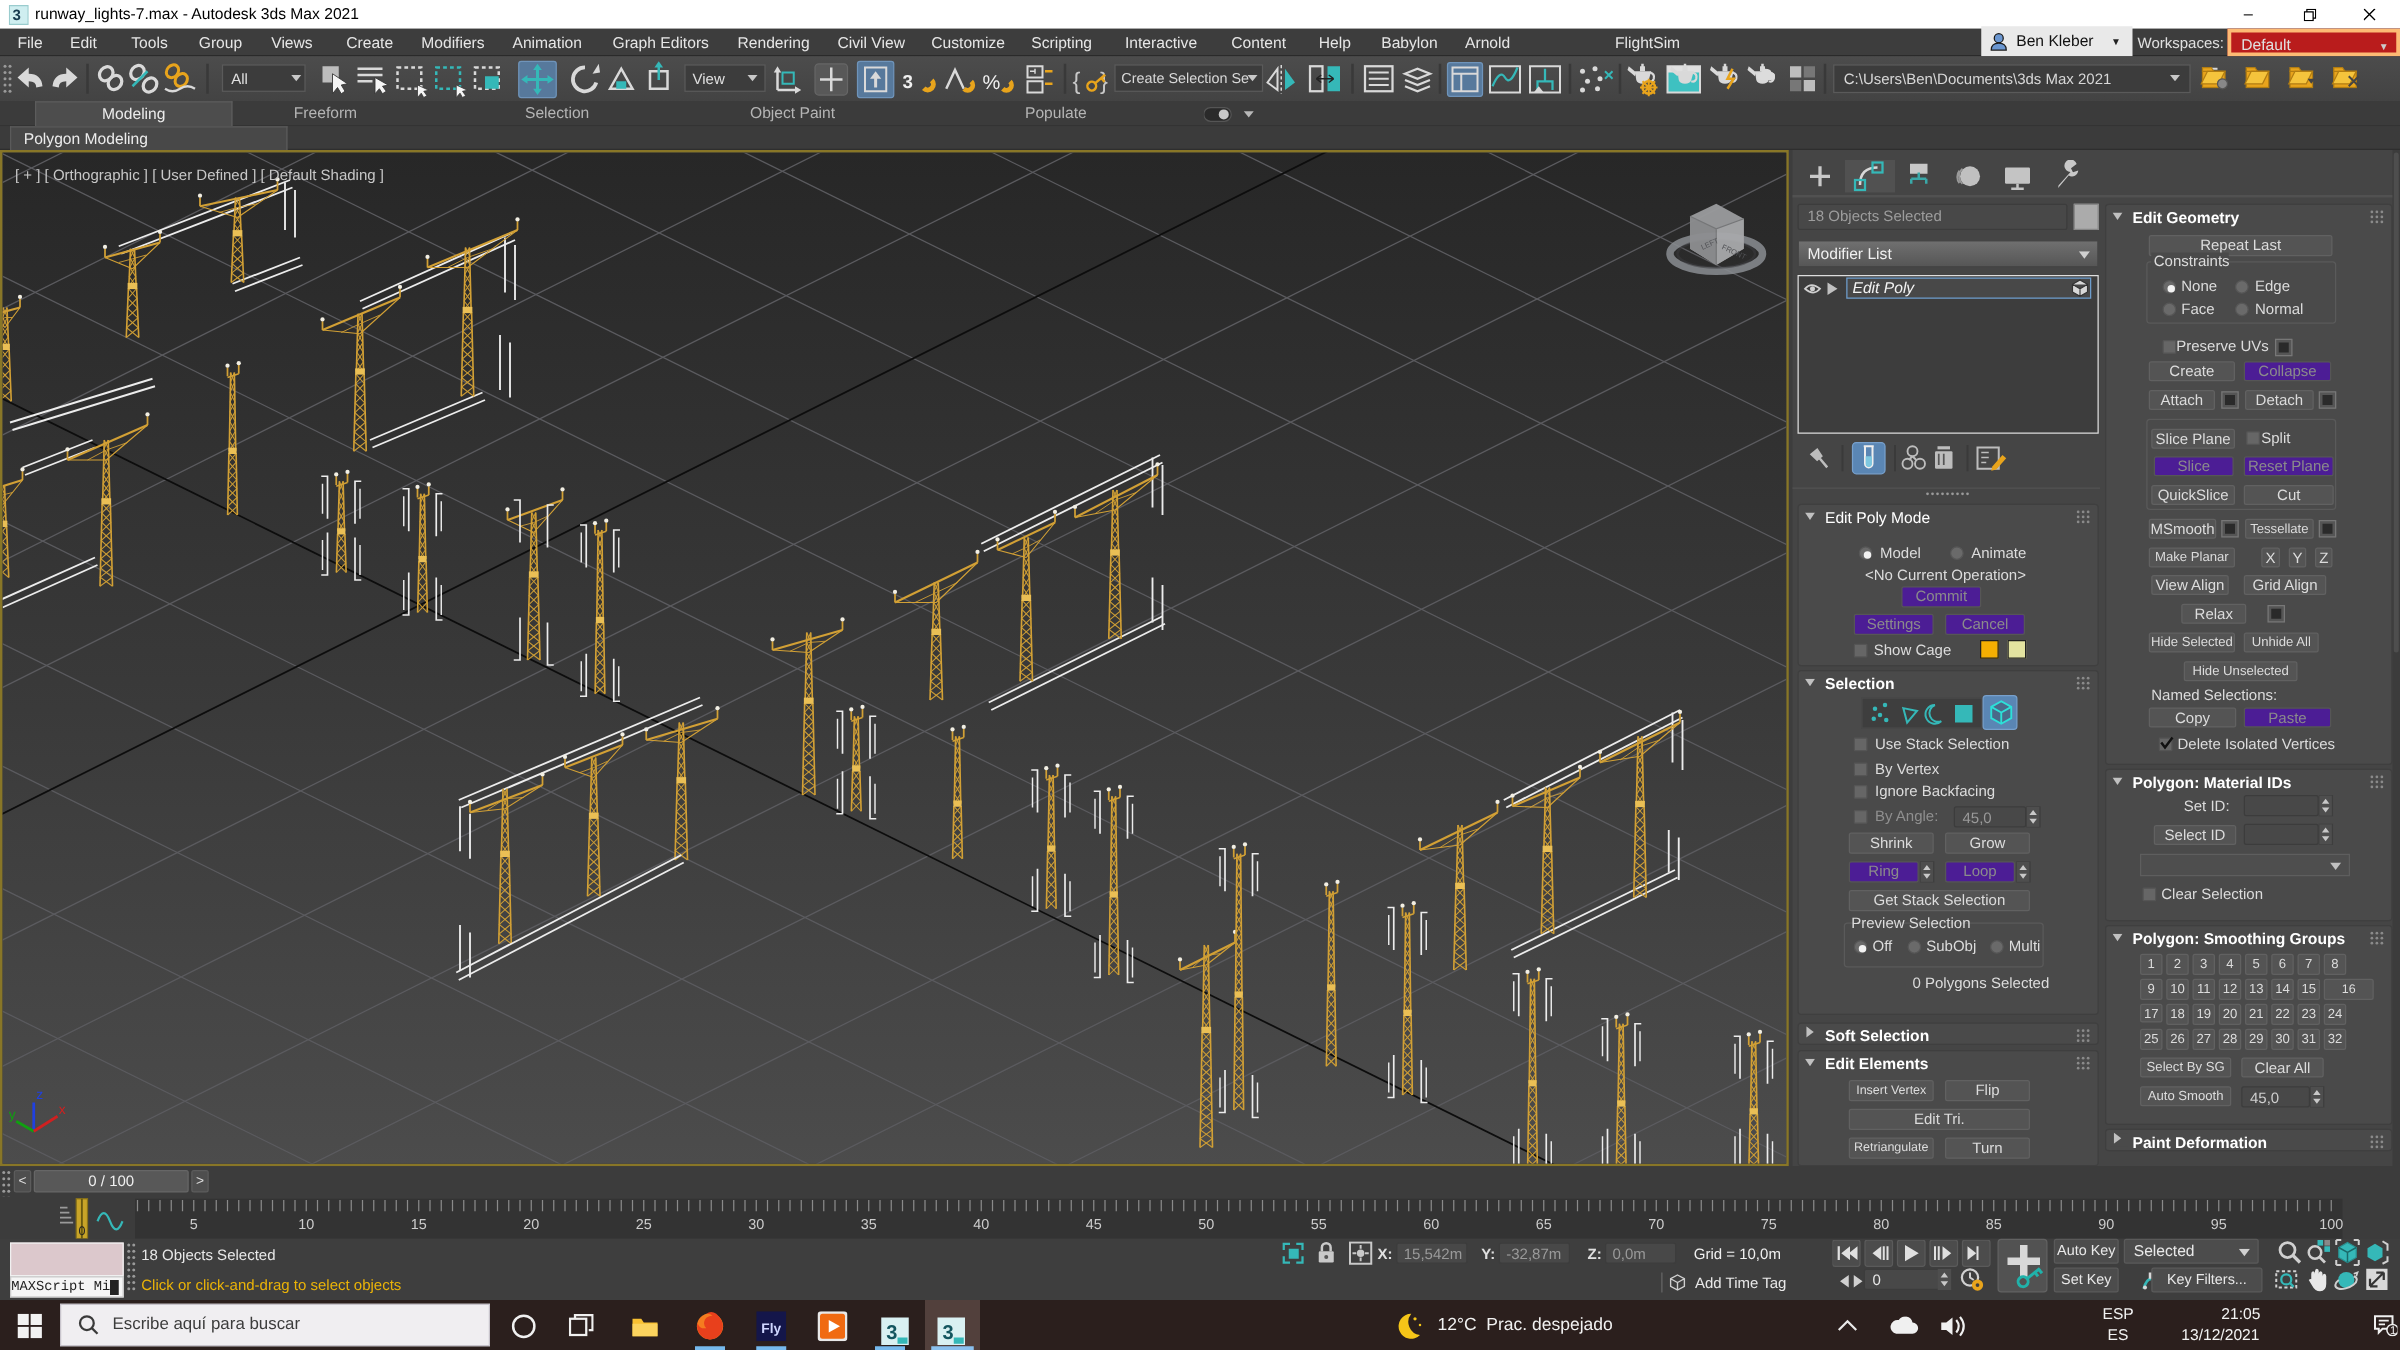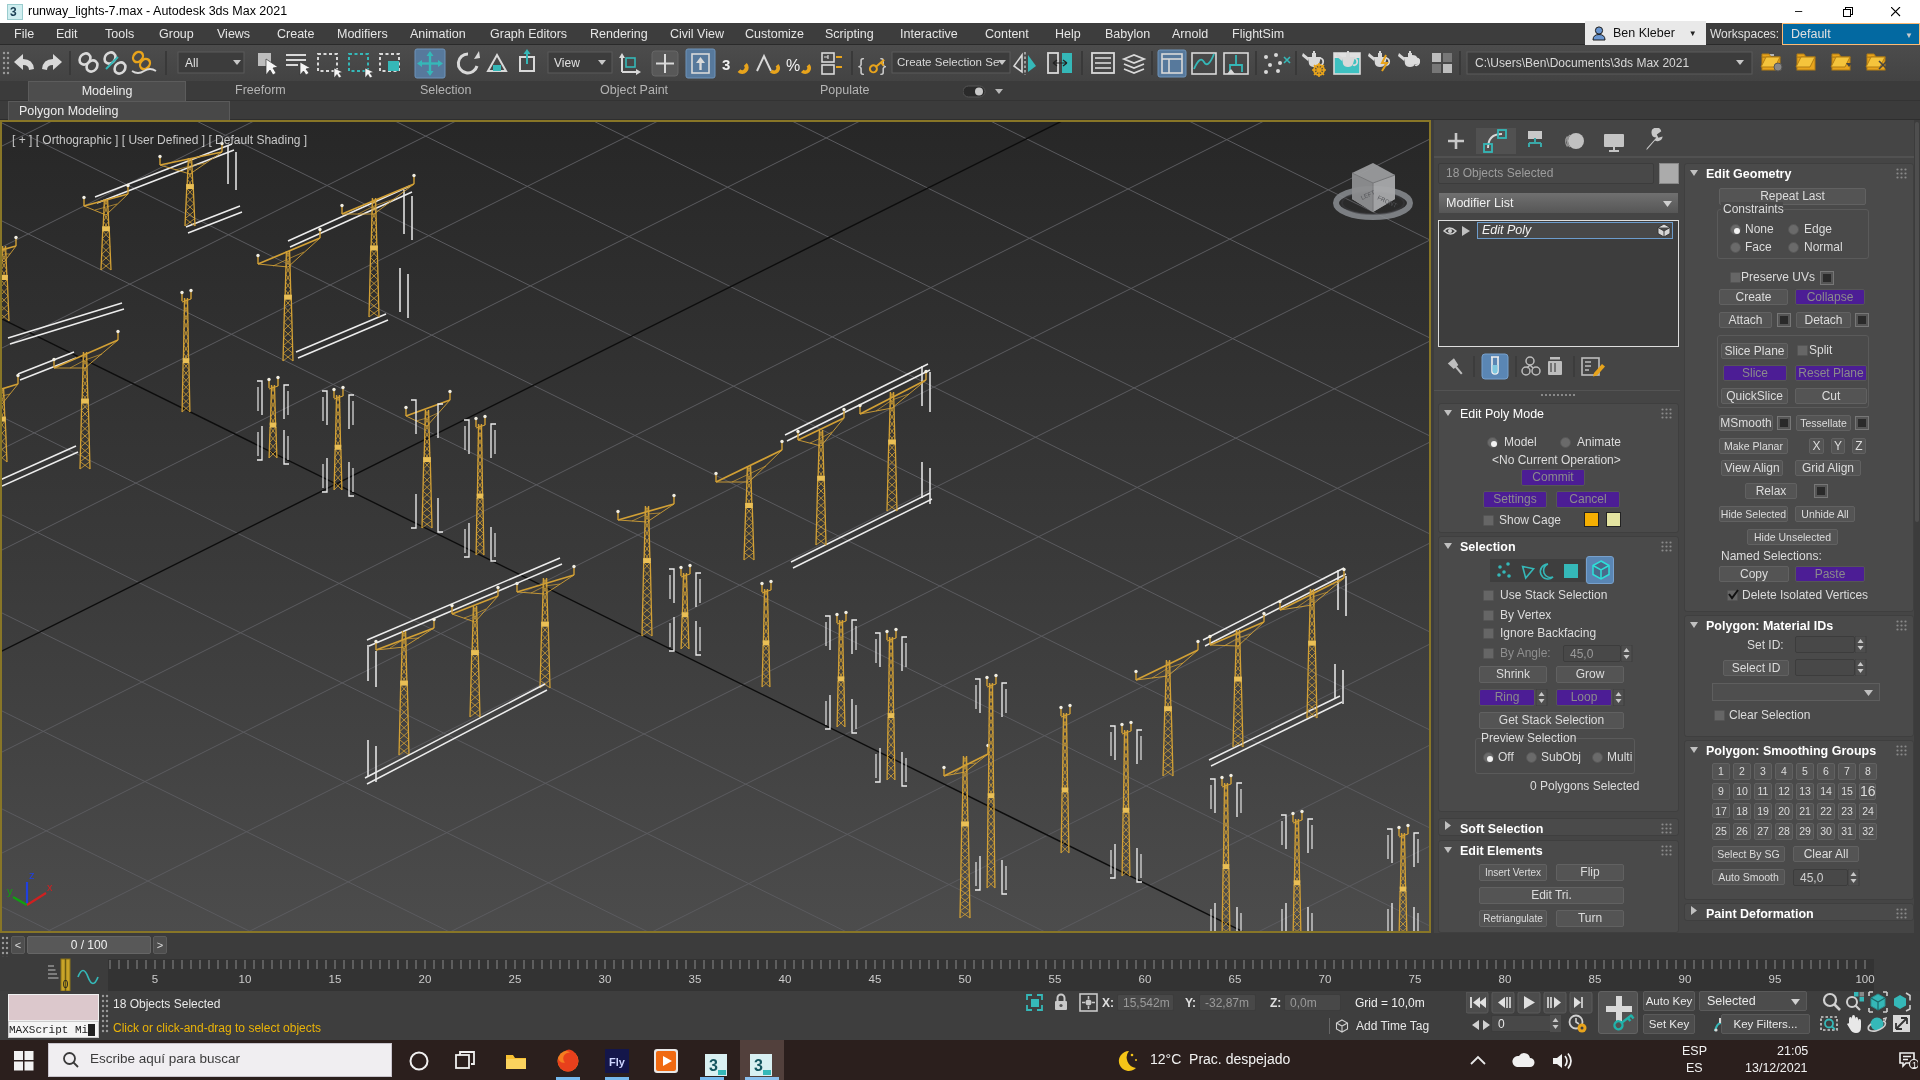--- a/index.html
+++ b/index.html
@@ -55,31 +55,31 @@
       <span style="left:490px">Graph Editors</span>
       <span style="left:590px">Rendering</span>
       <span style="left:670px">Civil View</span>
       <span style="left:745px">Customize</span>
       <span style="left:825px">Scripting</span>
       <span style="left:900px">Interactive</span>
       <span style="left:985px">Content</span>
       <span style="left:1055px">Help</span>
       <span style="left:1105px">Babylon</span>
       <span style="left:1172px">Arnold</span>
-      <span style="left:1232px">FlightSim</span>
+      <span style="left:1292px">FlightSim</span>
       <div class="abs" style="left:1585px;top:-2px;width:121px;height:24px;background:#e9e9e9;display:flex;align-items:center">
 <svg width="16" height="16" style="margin-left:6px">
           <circle cx="8" cy="5.5" r="3.6" fill="#6a96d0" stroke="#1a1a1a" stroke-width="1"></circle>
           <path d="M2 15 Q2 9.5 8 9.5 Q14 9.5 14 15 Z" fill="#6a96d0" stroke="#1a1a1a" stroke-width="1"></path>
         </svg>
 <span style="position:static;color:#111;font-size:12.5px;margin-left:6px">Ben Kleber</span>
 <span style="position:static;color:#222;font-size:8px;margin-left:14px">▼</span>
       </div>
       <span style="left:1710px;color:#e0e0e0;font-size:12px">Workspaces:</span>
-      <div class="abs" style="left:1782px;top:0px;width:138px;height:22px;background:#0369a1;border:1px solid #fdba74">
+      <div class="abs" style="left:1782px;top:0px;width:138px;height:22px;background:#b91c1c;border:3px solid #fdba74">
 <span style="position:absolute;left:8px;top:3px;color:#e0e0e0;font-size:12.5px">Default</span>
 <span style="position:absolute;right:6px;top:7px;color:#ccc;font-size:8px">▼</span>
       </div>
     </div>
     <div class="toolbar"><svg width="1920" height="36">
         <g fill="#9a9a9a">
           <circle cx="4" cy="8" r="1.2"></circle>
           <circle cx="8" cy="8" r="1.2"></circle>
           <circle cx="4" cy="13" r="1.2"></circle>
           <circle cx="8" cy="13" r="1.2"></circle>
@@ -1286,21 +1286,21 @@
     <div class="btn" style="left:1817px;top:763px;width:18px;height:17px;line-height:15px;font-size:10.5px">6</div>
     <div class="btn" style="left:1838px;top:763px;width:18px;height:17px;line-height:15px;font-size:10.5px">7</div>
     <div class="btn" style="left:1859px;top:763px;width:18px;height:17px;line-height:15px;font-size:10.5px">8</div>
     <div class="btn" style="left:1712px;top:783px;width:18px;height:17px;line-height:15px;font-size:10.5px">9</div>
     <div class="btn" style="left:1733px;top:783px;width:18px;height:17px;line-height:15px;font-size:10.5px">10</div>
     <div class="btn" style="left:1754px;top:783px;width:18px;height:17px;line-height:15px;font-size:10.5px">11</div>
     <div class="btn" style="left:1775px;top:783px;width:18px;height:17px;line-height:15px;font-size:10.5px">12</div>
     <div class="btn" style="left:1796px;top:783px;width:18px;height:17px;line-height:15px;font-size:10.5px">13</div>
     <div class="btn" style="left:1817px;top:783px;width:18px;height:17px;line-height:15px;font-size:10.5px">14</div>
     <div class="btn" style="left:1838px;top:783px;width:18px;height:17px;line-height:15px;font-size:10.5px">15</div>
-    <div class="btn" style="left:1859px;top:783px;width:17px;height:17px;line-height:15px;font-size:14px">16</div>
+    <div class="btn" style="left:1859px;top:783px;width:40px;height:17px;line-height:15px;font-size:10px">16</div>
     <div class="btn" style="left:1712px;top:803px;width:18px;height:15px;line-height:15px;font-size:10.5px">17</div>
     <div class="btn" style="left:1733px;top:803px;width:18px;height:17px;line-height:15px;font-size:10.5px">18</div>
     <div class="btn" style="left:1754px;top:803px;width:18px;height:17px;line-height:15px;font-size:10.5px">19</div>
     <div class="btn" style="left:1775px;top:803px;width:18px;height:17px;line-height:15px;font-size:10.5px">20</div>
     <div class="btn" style="left:1796px;top:803px;width:18px;height:17px;line-height:15px;font-size:10.5px">21</div>
     <div class="btn" style="left:1817px;top:803px;width:18px;height:17px;line-height:15px;font-size:10.5px">22</div>
     <div class="btn" style="left:1838px;top:803px;width:18px;height:17px;line-height:15px;font-size:10.5px">23</div>
     <div class="btn" style="left:1859px;top:803px;width:18px;height:17px;line-height:15px;font-size:10.5px">24</div>
     <div class="btn" style="left:1712px;top:823px;width:18px;height:17px;line-height:15px;font-size:10.5px">25</div>
     <div class="btn" style="left:1733px;top:823px;width:18px;height:17px;line-height:15px;font-size:10.5px">26</div>

